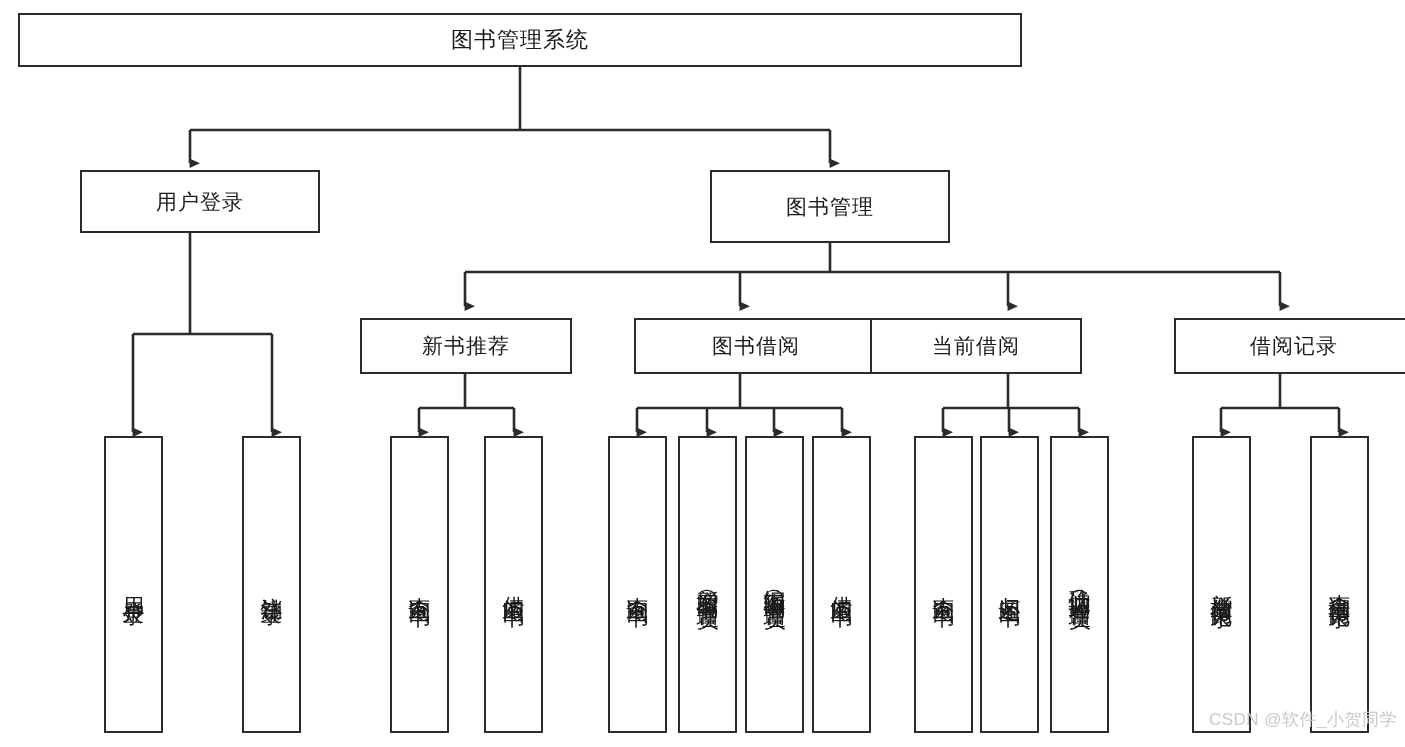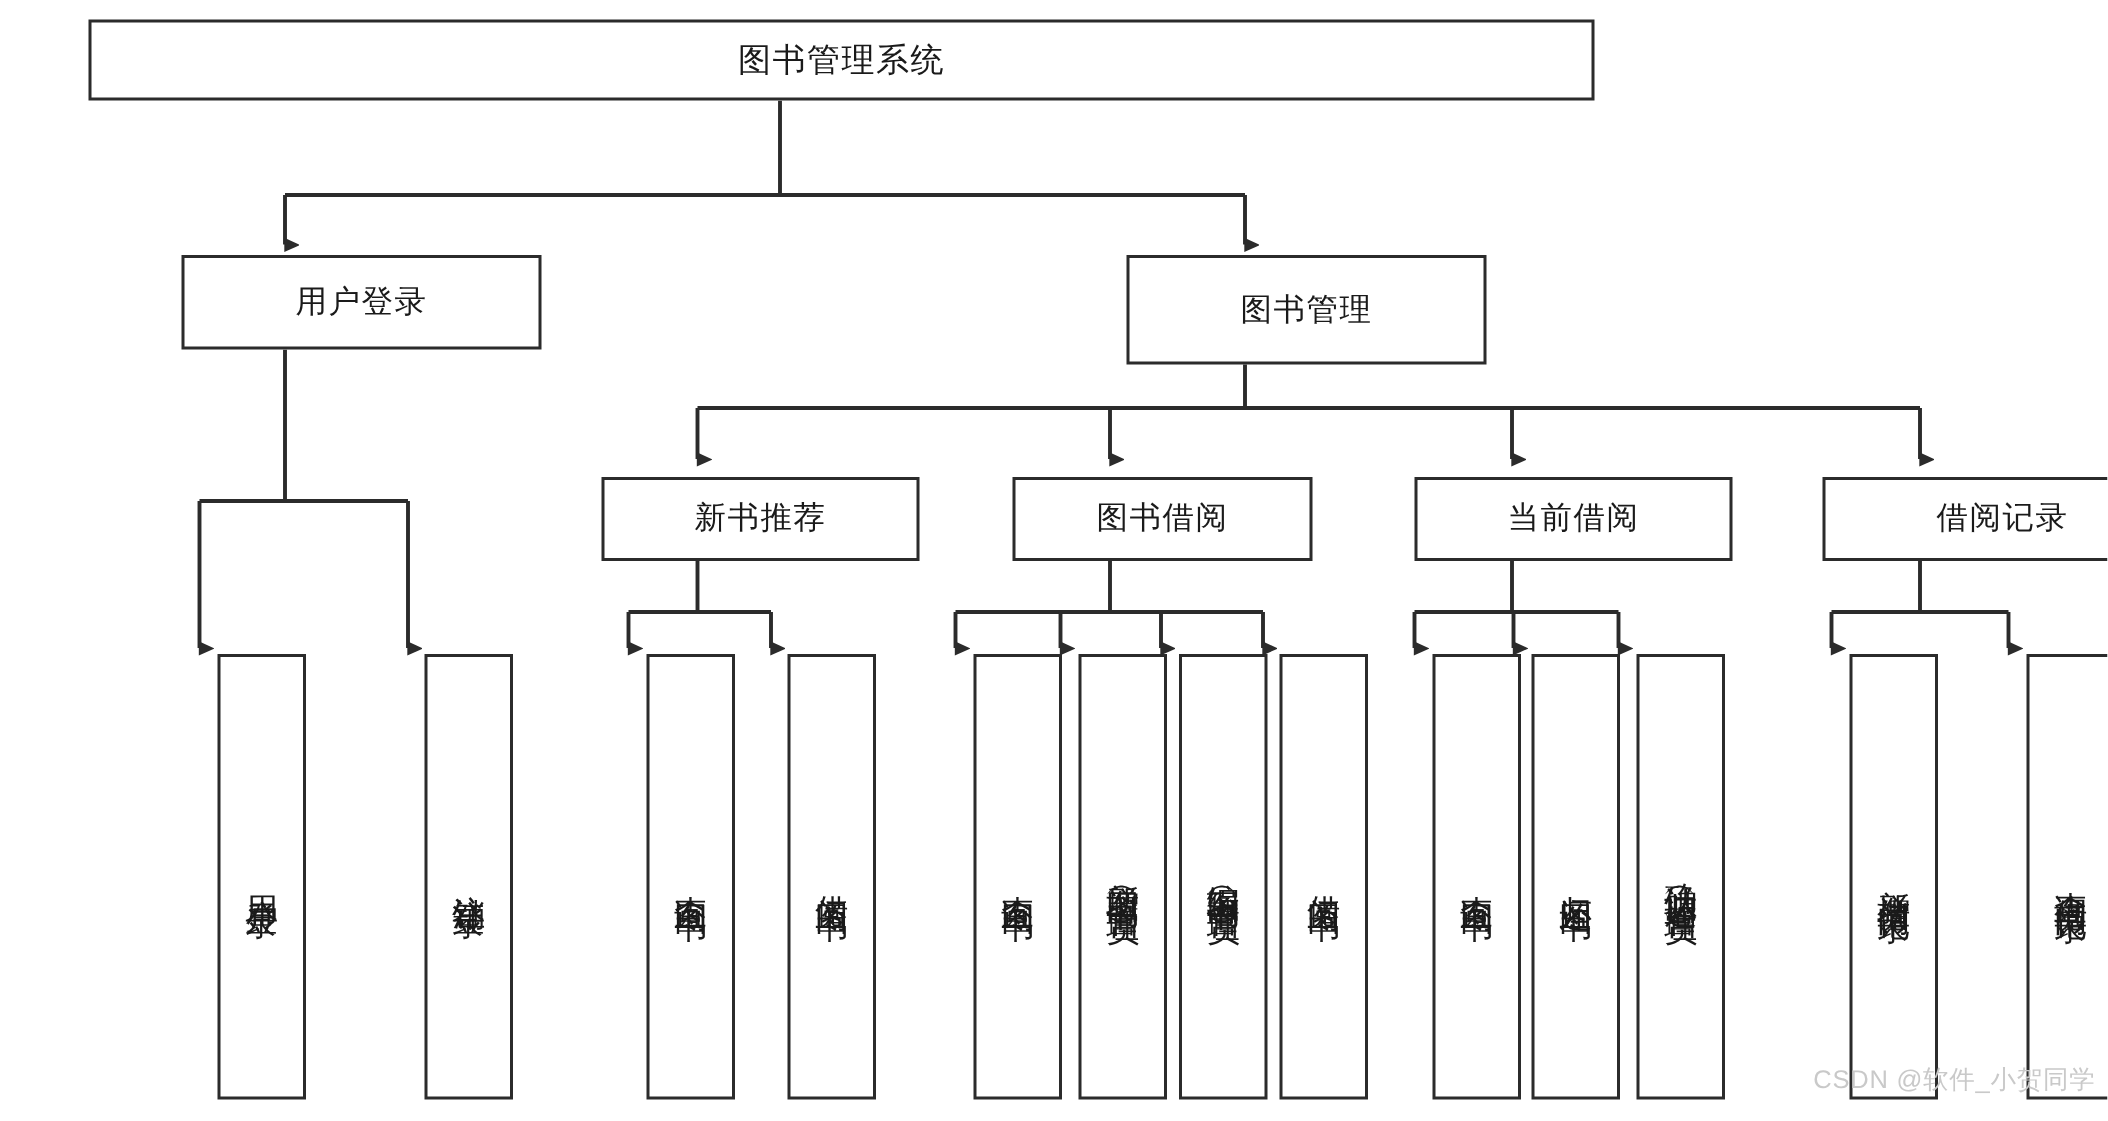--- a/index.html
+++ b/index.html
@@ -19,21 +19,20 @@
   }
   .node {
     position: absolute;
     box-sizing: border-box;
     border: 2px solid #2b2b2b;
     background: #ffffff;
     display: flex;
     align-items: center;
     justify-content: center;
     color: #1a1a1a;
-    margin-left: 41px;
   }
   .node.horiz {
     font-size: 21px;
     letter-spacing: 1px;
     line-height: 1.2;
     text-align: center;
   }
   .node.vert {
     writing-mode: vertical-rl;
     text-orientation: upright;
@@ -129,22 +128,22 @@
     <path class="wire" d="M 1221 408 L 1221 432" marker-end="url(#arrow)"></path>
     <path class="wire" d="M 1339 408 L 1339 432" marker-end="url(#arrow)"></path>
   </svg>
 
   <div class="node horiz root" style="left:18px; top:13px; width:1004px; height:54px;">图书管理系统</div>
 
   <div class="node horiz" style="left:80px; top:170px; width:240px; height:63px;">用户登录</div>
   <div class="node horiz" style="left:710px; top:170px; width:240px; height:73px;">图书管理</div>
 
   <div class="node horiz" style="left:360px; top:318px; width:212px; height:56px;">新书推荐</div>
-  <div class="node horiz" style="left:634px; top:318px; width:200px; height:56px;">图书借阅</div>
-  <div class="node horiz" style="left:902px; top:318px; width:212px; height:56px;">当前借阅</div>
+  <div class="node horiz" style="left:634px; top:318px; width:244px; height:56px;">图书借阅</div>
+  <div class="node horiz" style="left:870px; top:318px; width:212px; height:56px;">当前借阅</div>
   <div class="node horiz" style="left:1174px; top:318px; width:240px; height:56px;">借阅记录</div>
 
   <div class="node vert" style="left:104px; top:436px; width:59px; height:297px;">用户登录</div>
   <div class="node vert" style="left:242px; top:436px; width:59px; height:297px;">注销登录</div>
 
   <div class="node vert" style="left:390px; top:436px; width:59px; height:297px;">查询图书</div>
   <div class="node vert" style="left:484px; top:436px; width:59px; height:297px;">借阅图书</div>
 
   <div class="node vert" style="left:608px; top:436px; width:59px; height:297px;">查询图书</div>
   <div class="node vert" style="left:678px; top:436px; width:59px; height:297px;">新增图书（管理员）</div>

